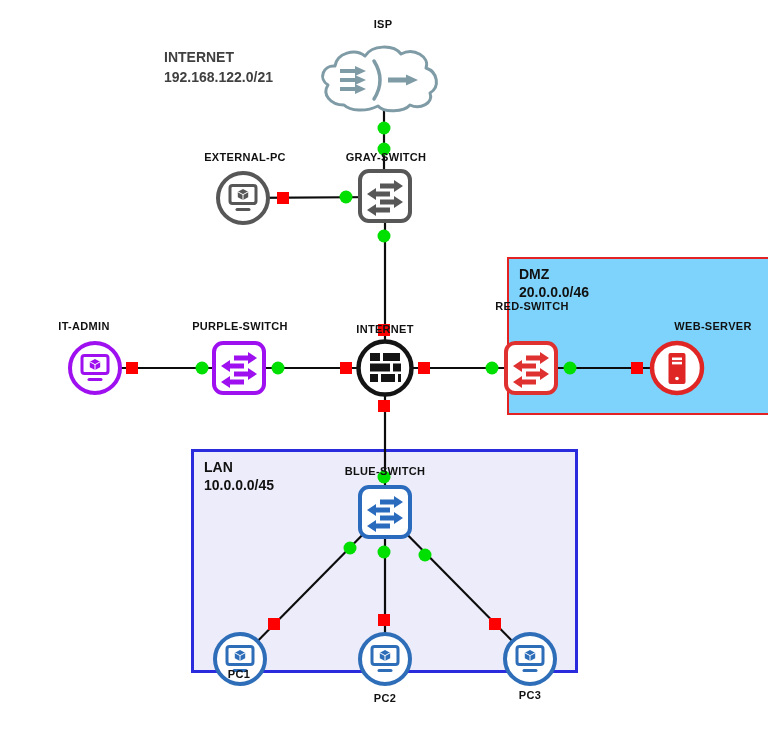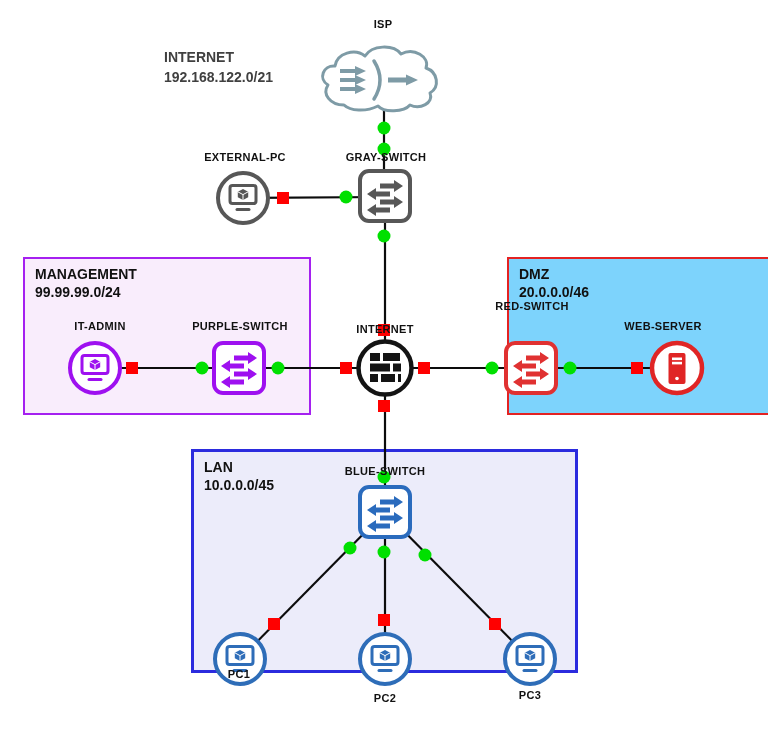--- a/index.html
+++ b/index.html
@@ -26,26 +26,20 @@
       color:#111;white-space:nowrap;z-index:5;}
   
   #internet-caption{position:absolute;left:164px;top:48px;font-weight:700;font-size:14px;color:#404040;
       line-height:1.4;z-index:5;}
 </style>
 </head>
 <body>
 
 <div id="canvas">
 
-  <div class="zone" id="zone-management">
-    <div class="zone-title">
-      <div>MANAGEMENT</div>
-      <div class="zone-subnet">99.99.99.0/24</div>
-    </div>
-  </div>
   <div class="zone" id="zone-dmz">
     <div class="zone-title">
       <div>DMZ</div>
       <div class="zone-subnet">20.0.0.0/46</div>
     </div>
   </div>
   <div class="zone" id="zone-lan">
     <div class="zone-title">
       <div>LAN</div>
       <div class="zone-subnet">10.0.0.0/45</div>
@@ -226,23 +220,23 @@
       <rect x="15" y="15.5" width="26" height="18" rx="2.5" style="fill:#fff;stroke:var(--c);stroke-width:3"></rect>
       <polygon points="28,19 33.2,21.8 33.2,27.2 28,30 22.8,27.2 22.8,21.8" style="fill:var(--c)"></polygon>
       <path d="M22.8,21.8 L28,24.6 L33.2,21.8 M28,24.6 L28,30" style="fill:none;stroke:#fff;stroke-width:1"></path>
       <rect x="20.5" y="38" width="15" height="3" rx="1.5" style="fill:var(--c)"></rect>
     </svg>
   </div>
 
   <div class="nl" style="left:383px;top:18px">ISP</div>
   <div class="nl" style="left:245px;top:151px">EXTERNAL-PC</div>
   <div class="nl" style="left:386px;top:151px">GRAY-SWITCH</div>
-  <div class="nl" style="left:100px;top:320px">IT-ADMIN</div>
+  <div class="nl" style="left:84px;top:320px">IT-ADMIN</div>
   <div class="nl" style="left:240px;top:320px">PURPLE-SWITCH</div>
   <div class="nl" style="left:385px;top:323px">INTERNET</div>
   <div class="nl" style="left:532px;top:300px">RED-SWITCH</div>
-  <div class="nl" style="left:663px;top:320px">WEB-SERVER</div>
+  <div class="nl" style="left:713px;top:320px">WEB-SERVER</div>
   <div class="nl" style="left:385px;top:465px">BLUE-SWITCH</div>
   <div class="nl" style="left:239px;top:668px">PC1</div>
   <div class="nl" style="left:385px;top:692px">PC2</div>
   <div class="nl" style="left:530px;top:689px">PC3</div>
 
 </div>
 
 </body></html>

